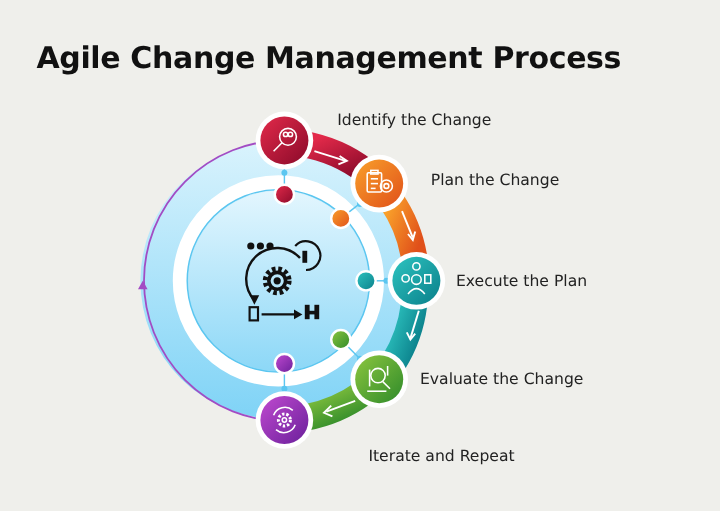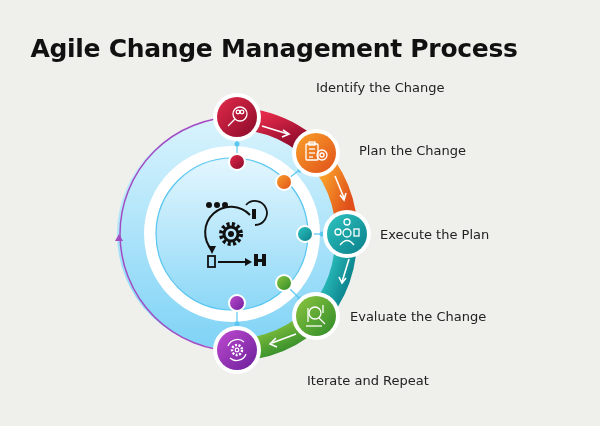--- a/index.html
+++ b/index.html
@@ -176,17 +176,17 @@
     <circle cx="237" cy="350" r="20" fill="url(#gPurple)"></circle>
     <g fill="none" stroke="#fff" stroke-width="1.3">
       <circle cx="237" cy="350" r="5" stroke-width="2.5" stroke-dasharray="2 1.5"></circle>
       <circle cx="237" cy="350" r="1.8"></circle>
       <path d="M 228 346 A 10 10 0 0 1 244 342"></path>
       <path d="M 246 354 A 10 10 0 0 1 230 358"></path>
     </g>
   </g>
 </svg>
 
-<div class="label" style="left:281px; top:80px;margin-left:35px;">Identify the Change</div>
+<div class="label" style="left:281px; top:93px;">Identify the Change</div>
 <div class="label" style="left:359px; top:143px;text-align:center;">Plan the Change</div>
 <div class="label" style="left:380px; top:227px;text-align:center;">Execute the Plan</div>
 <div class="label" style="left:350px; top:309px;text-align:center;">Evaluate the Change</div>
 <div class="label" style="left:263px; top:373px;margin-left:44px;">Iterate and Repeat</div>
 
 </body></html>

